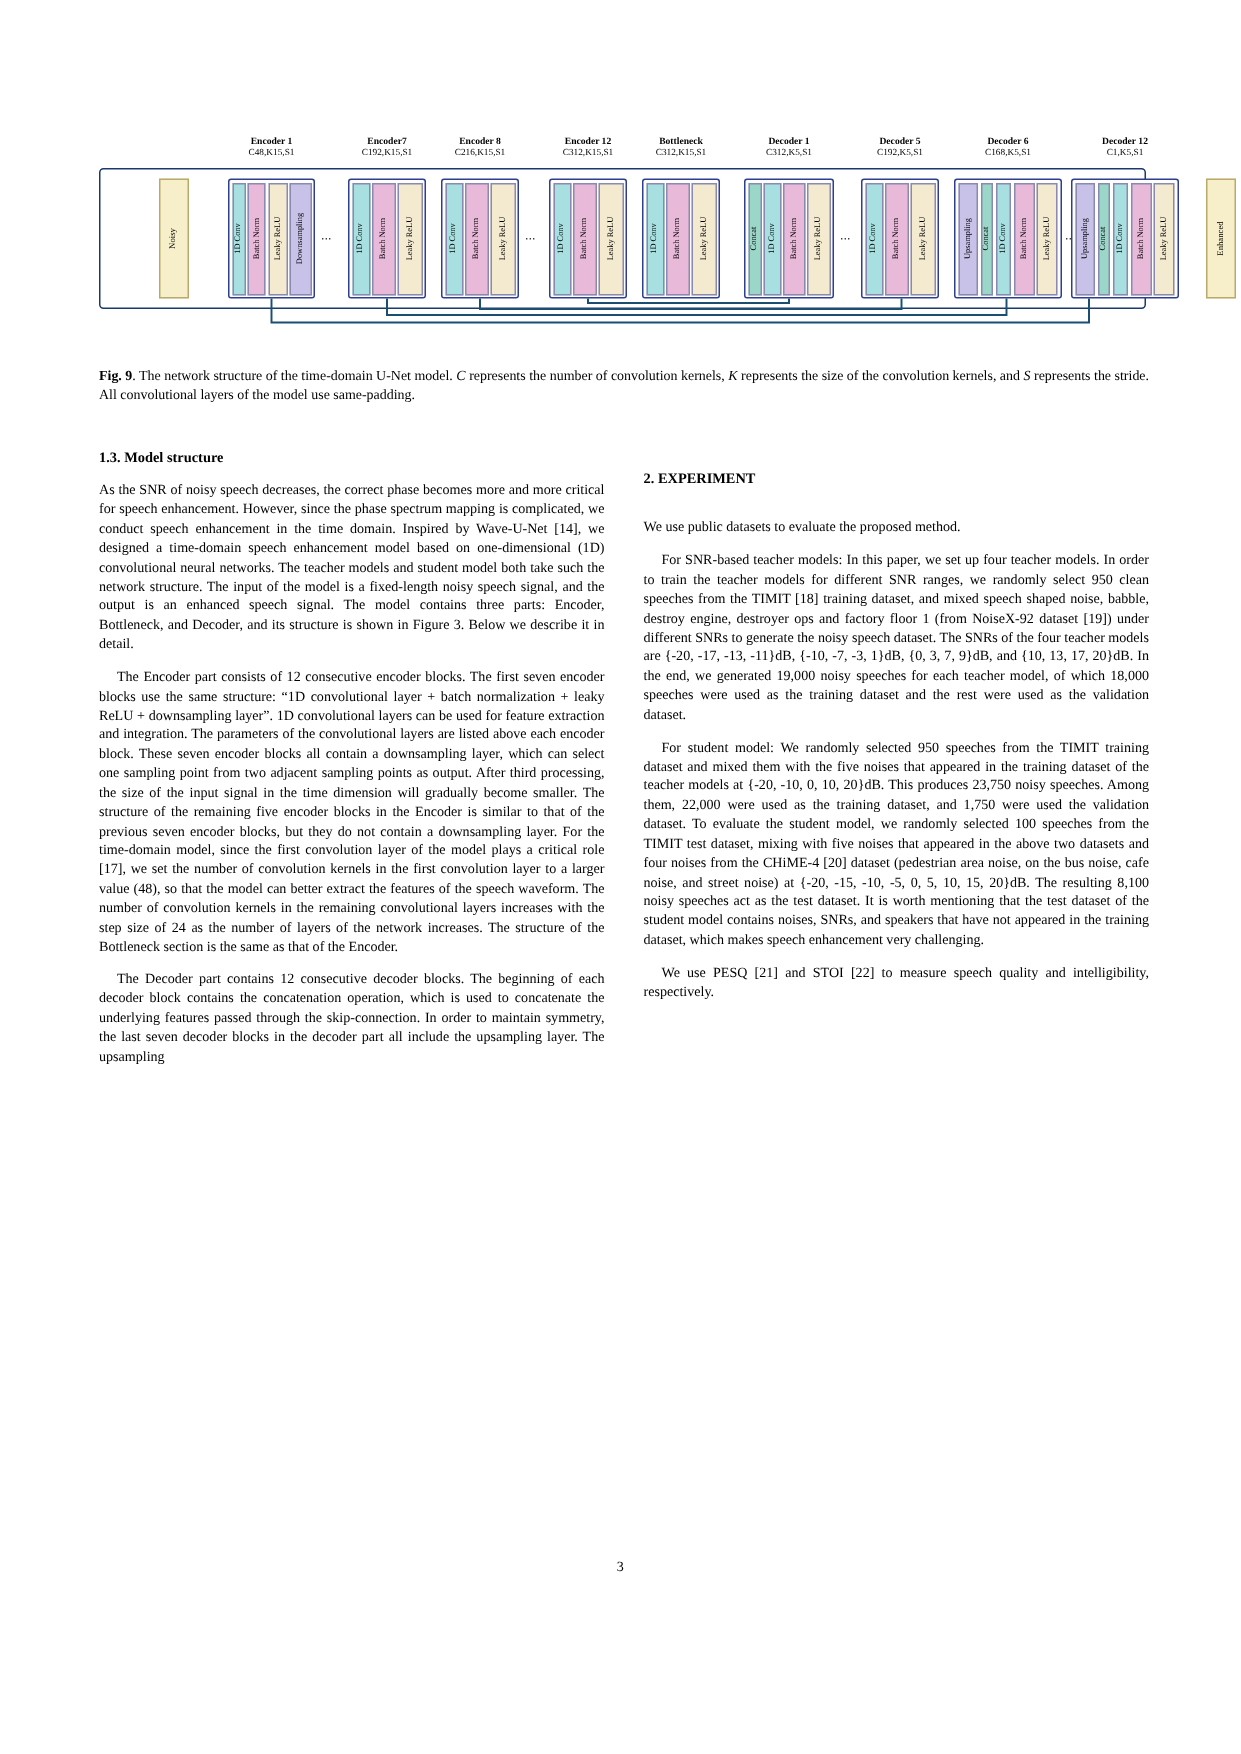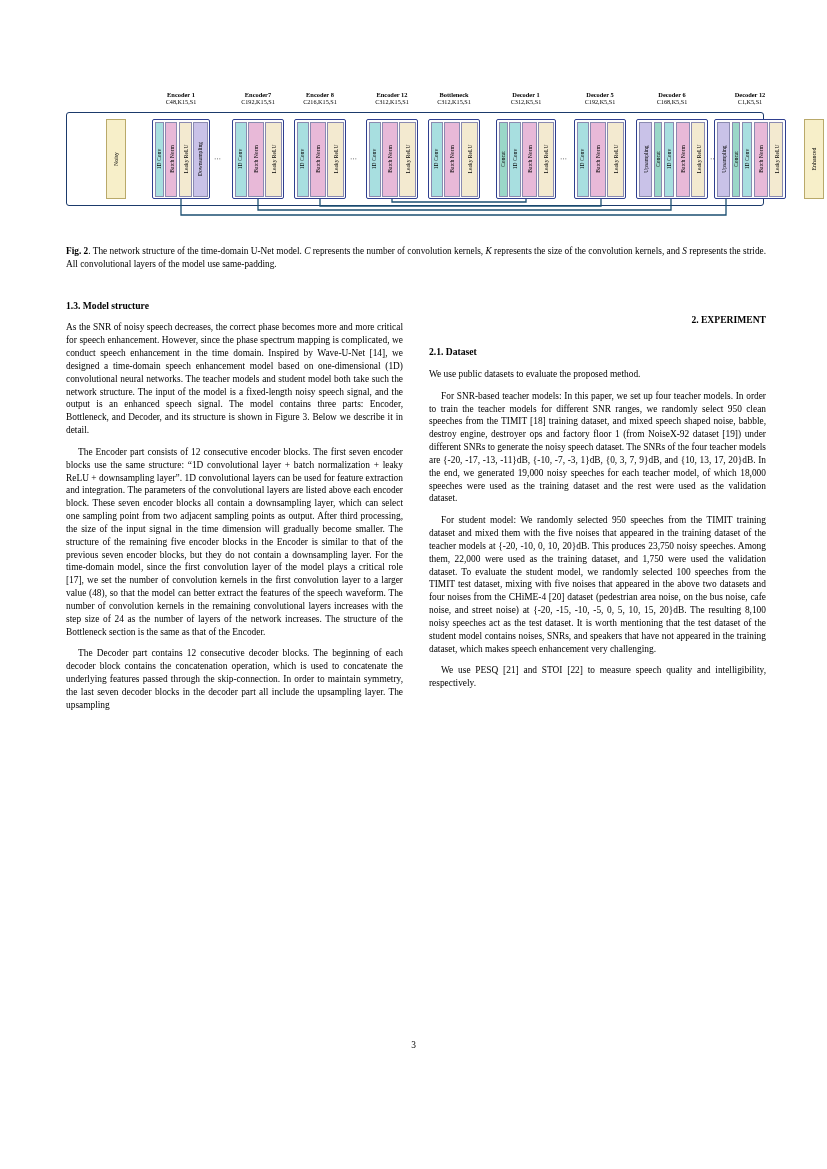--- a/index.html
+++ b/index.html
@@ -149,21 +149,21 @@
   h3.sec {
     font-size: 9.6px;
     font-weight: bold;
     margin: 0 0 9px 0;
     line-height: 1.3;
   }
   h3.sec-center {
     font-size: 9.6px;
     font-weight: bold;
     margin: 0 0 10px 0;
-    text-align: right;
+    text-align: left;
     line-height: 1.3;
   }
   p.para {
     margin: 0;
     text-indent: 0;
   }
   p.para.indent {
     text-indent: 12px;
   }
   p.spaced { margin-top: 9px; }
@@ -375,35 +375,34 @@
       <g fill="none" stroke="#1b4f72" stroke-width="1.3">
         <path d="M115 107 L115 123 L660 123 L660 107"></path>
         <path d="M192 107 L192 118 L605 118 L605 107"></path>
         <path d="M254 107 L254 114 L535 114 L535 107"></path>
         <path d="M326 107 L326 110 L460 110 L460 107"></path>
       </g>
     </svg>
   </div>
 
   <div class="caption">
-    <b>Fig. 2</b><span>. The network structure of the time-domain U-Net model. </span><i>C</i><span> represents the number of convolution kernels, </span><i>K</i><span> represents the size of the convolution kernels, and </span><i>S</i><span> represents the stride. All convolutional layers of the model use same-padding.</span>
+    <b>Fig. 9</b><span>. The network structure of the time-domain U-Net model. </span><i>C</i><span> represents the number of convolution kernels, </span><i>K</i><span> represents the size of the convolution kernels, and </span><i>S</i><span> represents the stride. All convolutional layers of the model use same-padding.</span>
   </div>
 
   <div class="col col-left">
     <h3 class="sec">1.3. Model structure</h3>
     <p class="para">As the SNR of noisy speech decreases, the correct phase becomes more and more critical for speech enhancement. However, since the phase spectrum mapping is complicated, we conduct speech enhancement in the time domain. Inspired by Wave-U-Net [14], we designed a time-domain speech enhancement model based on one-dimensional (1D) convolutional neural networks. The teacher models and student model both take such the network structure. The input of the model is a fixed-length noisy speech signal, and the output is an enhanced speech signal. The model contains three parts: Encoder, Bottleneck, and Decoder, and its structure is shown in Figure 3. Below we describe it in detail.</p>
     <p class="para indent spaced">The Encoder part consists of 12 consecutive encoder blocks. The first seven encoder blocks use the same structure: “1D convolutional layer + batch normalization + leaky ReLU + downsampling layer”. 1D convolutional layers can be used for feature extraction and integration. The parameters of the convolutional layers are listed above each encoder block. These seven encoder blocks all contain a downsampling layer, which can select one sampling point from two adjacent sampling points as output. After third processing, the size of the input signal in the time dimension will gradually become smaller. The structure of the remaining five encoder blocks in the Encoder is similar to that of the previous seven encoder blocks, but they do not contain a downsampling layer. For the time-domain model, since the first convolution layer of the model plays a critical role [17], we set the number of convolution kernels in the first convolution layer to a larger value (48), so that the model can better extract the features of the speech waveform. The number of convolution kernels in the remaining convolutional layers increases with the step size of 24 as the number of layers of the network increases. The structure of the Bottleneck section is the same as that of the Encoder.</p>
     <p class="para indent spaced">The Decoder part contains 12 consecutive decoder blocks. The beginning of each decoder block contains the concatenation operation, which is used to concatenate the underlying features passed through the skip-connection. In order to maintain symmetry, the last seven decoder blocks in the decoder part all include the upsampling layer. The upsampling</p>
   </div>
 
   <div class="col col-right">
     <div class="gap-lg"></div>
     <h3 class="sec-center">2.  EXPERIMENT</h3>
     <div class="gap-md"></div>
-    <h3 class="sec">2.1.  Dataset</h3>
     <p class="para">We use public datasets to evaluate the proposed method.</p>
     <p class="para indent spaced"><span class="runin">For SNR-based teacher models:</span><span> In this paper, we set up four teacher models. In order to train the teacher models for different SNR ranges, we randomly select 950 clean speeches from the TIMIT [18] training dataset, and mixed speech shaped noise, babble, destroy engine, destroyer ops and factory floor 1 (from NoiseX-92 dataset [19]) under different SNRs to generate the noisy speech dataset. The SNRs of the four teacher models are {-20, -17, -13, -11}dB, {-10, -7, -3, 1}dB, {0, 3, 7, 9}dB, and {10, 13, 17, 20}dB. In the end, we generated 19,000 noisy speeches for each teacher model, of which 18,000 speeches were used as the training dataset and the rest were used as the validation dataset.</span></p>
     <p class="para indent spaced"><span class="runin">For student model:</span><span> We randomly selected 950 speeches from the TIMIT training dataset and mixed them with the five noises that appeared in the training dataset of the teacher models at {-20, -10, 0, 10, 20}dB. This produces 23,750 noisy speeches. Among them, 22,000 were used as the training dataset, and 1,750 were used the validation dataset. To evaluate the student model, we randomly selected 100 speeches from the TIMIT test dataset, mixing with five noises that appeared in the above two datasets and four noises from the CHiME-4 [20] dataset (pedestrian area noise, on the bus noise, cafe noise, and street noise) at {-20, -15, -10, -5, 0, 5, 10, 15, 20}dB. The resulting 8,100 noisy speeches act as the test dataset. It is worth mentioning that the test dataset of the student model contains noises, SNRs, and speakers that have not appeared in the training dataset, which makes speech enhancement very challenging.</span></p>
     <p class="para indent spaced">We use PESQ [21] and STOI [22] to measure speech quality and intelligibility, respectively.</p>
   </div>
 
   <div class="page-number">3</div>
 </div>
 
 </body></html>

